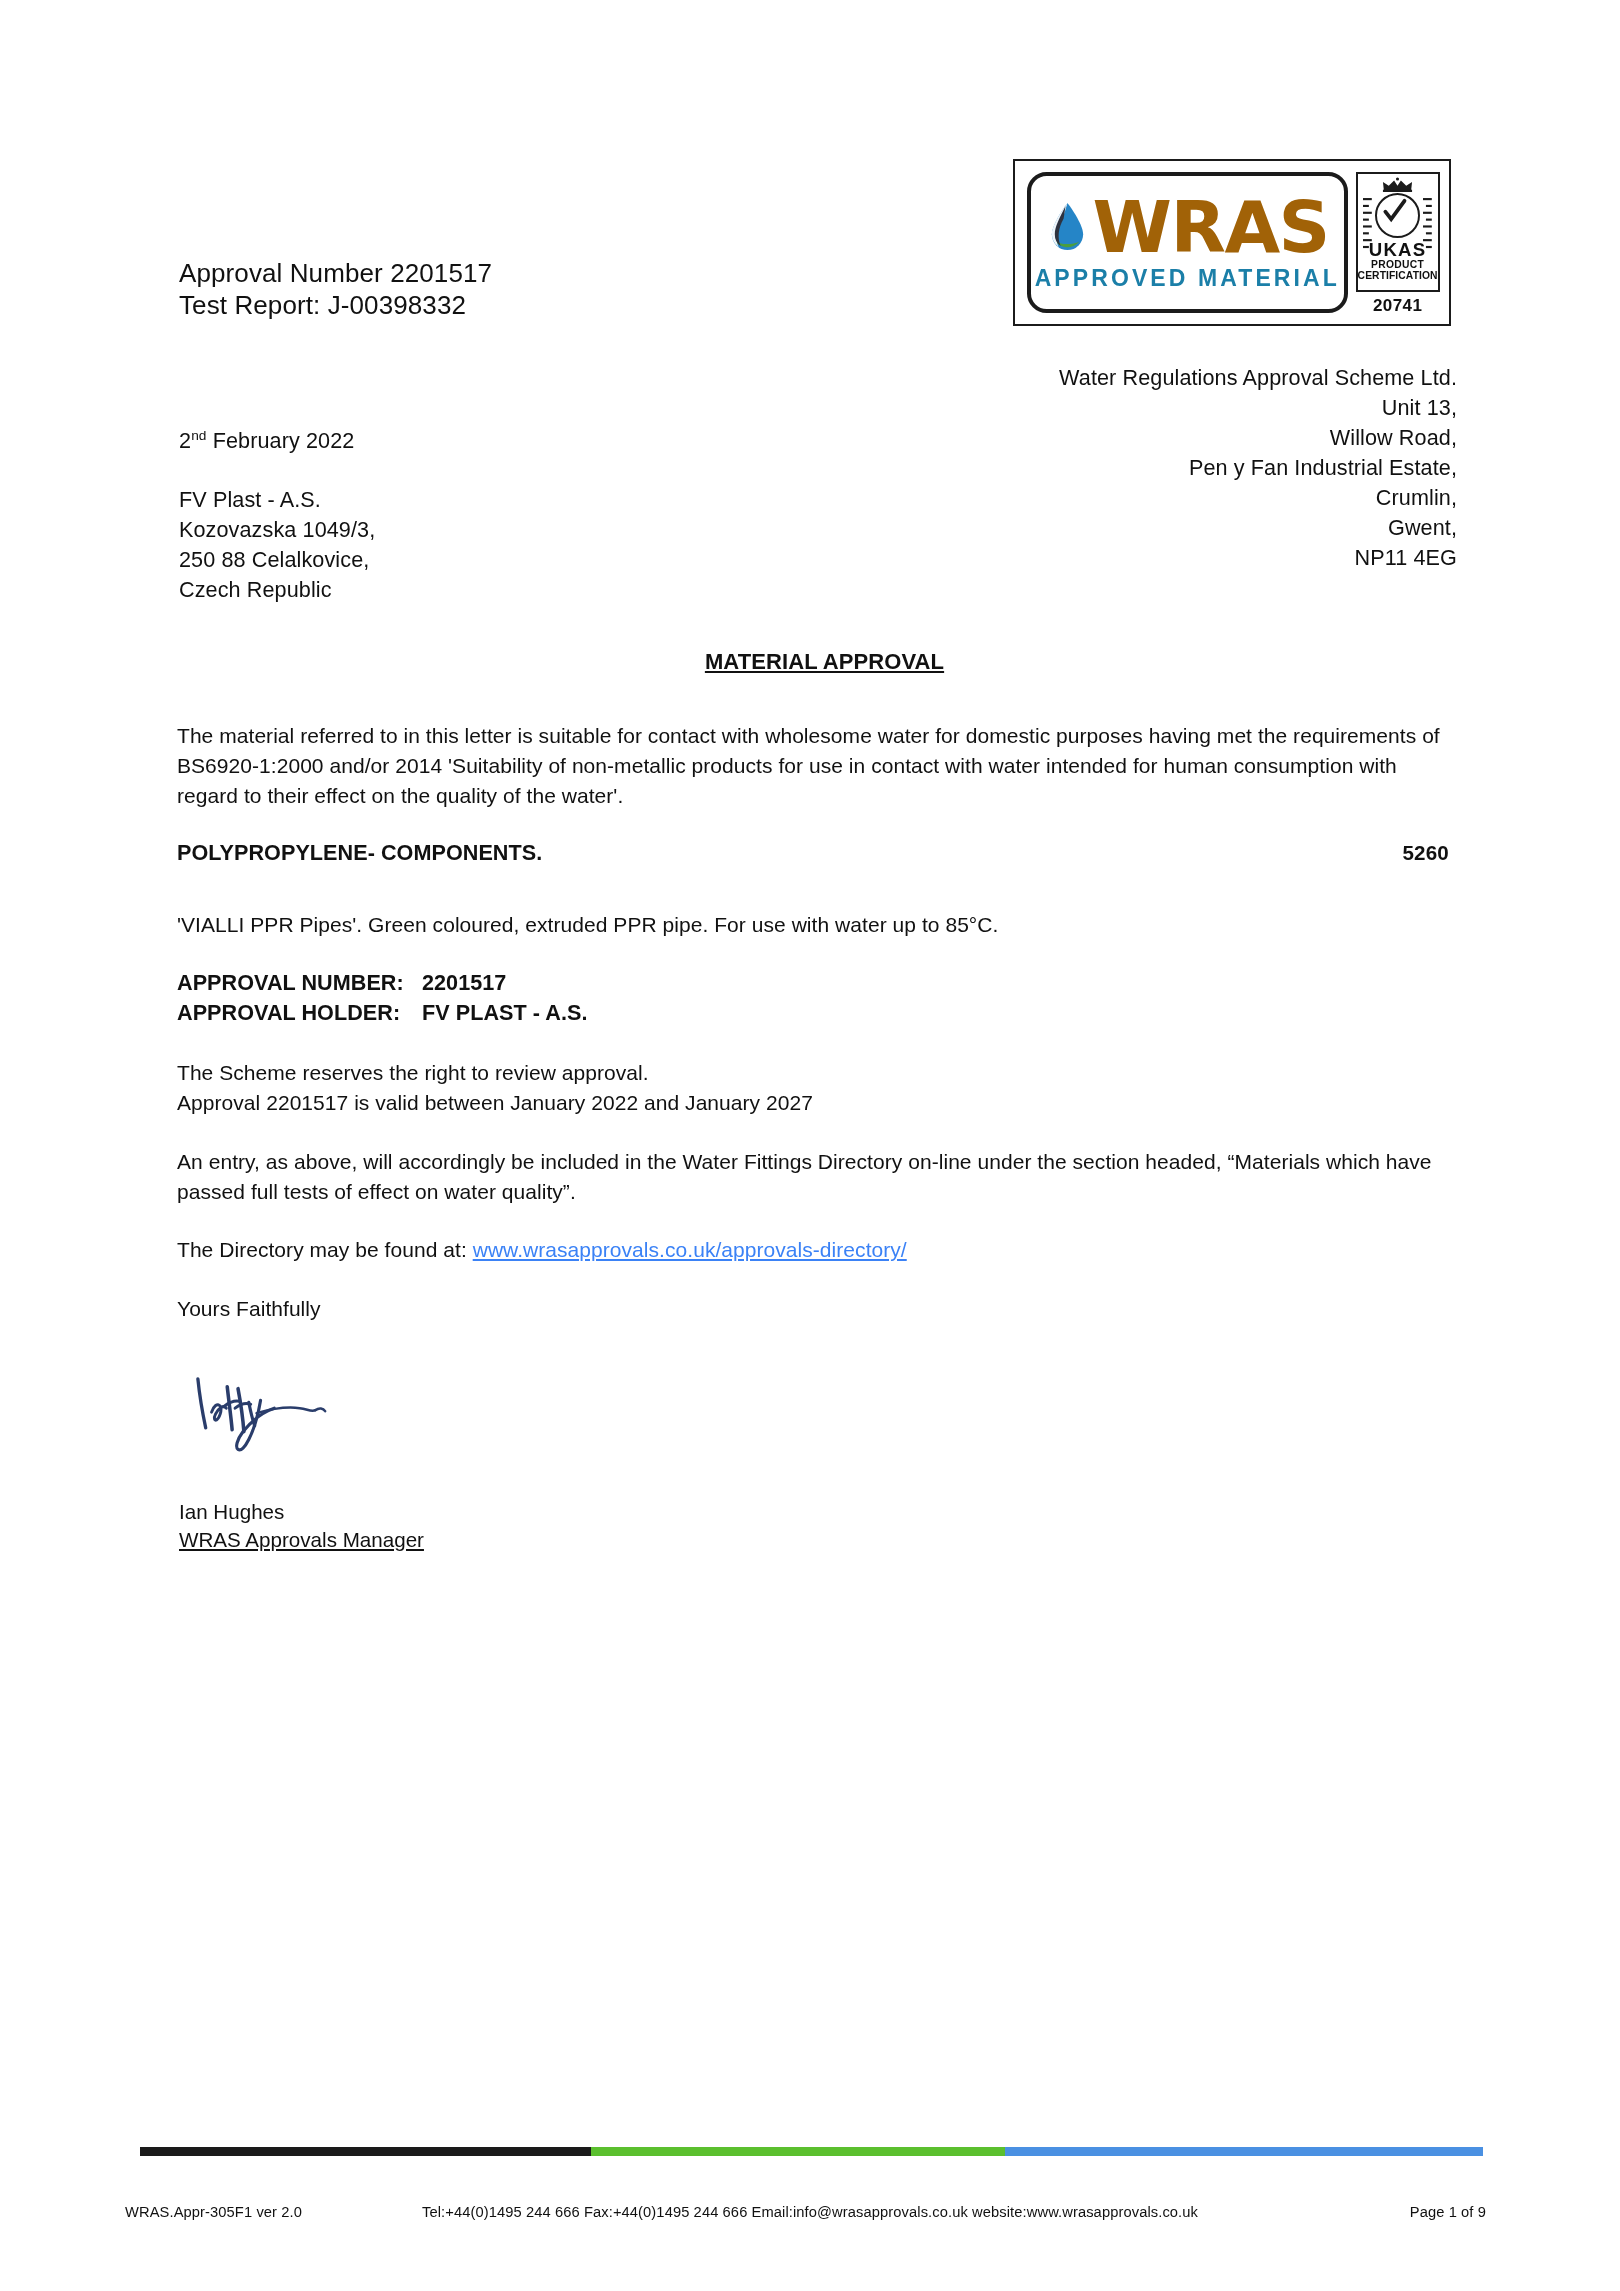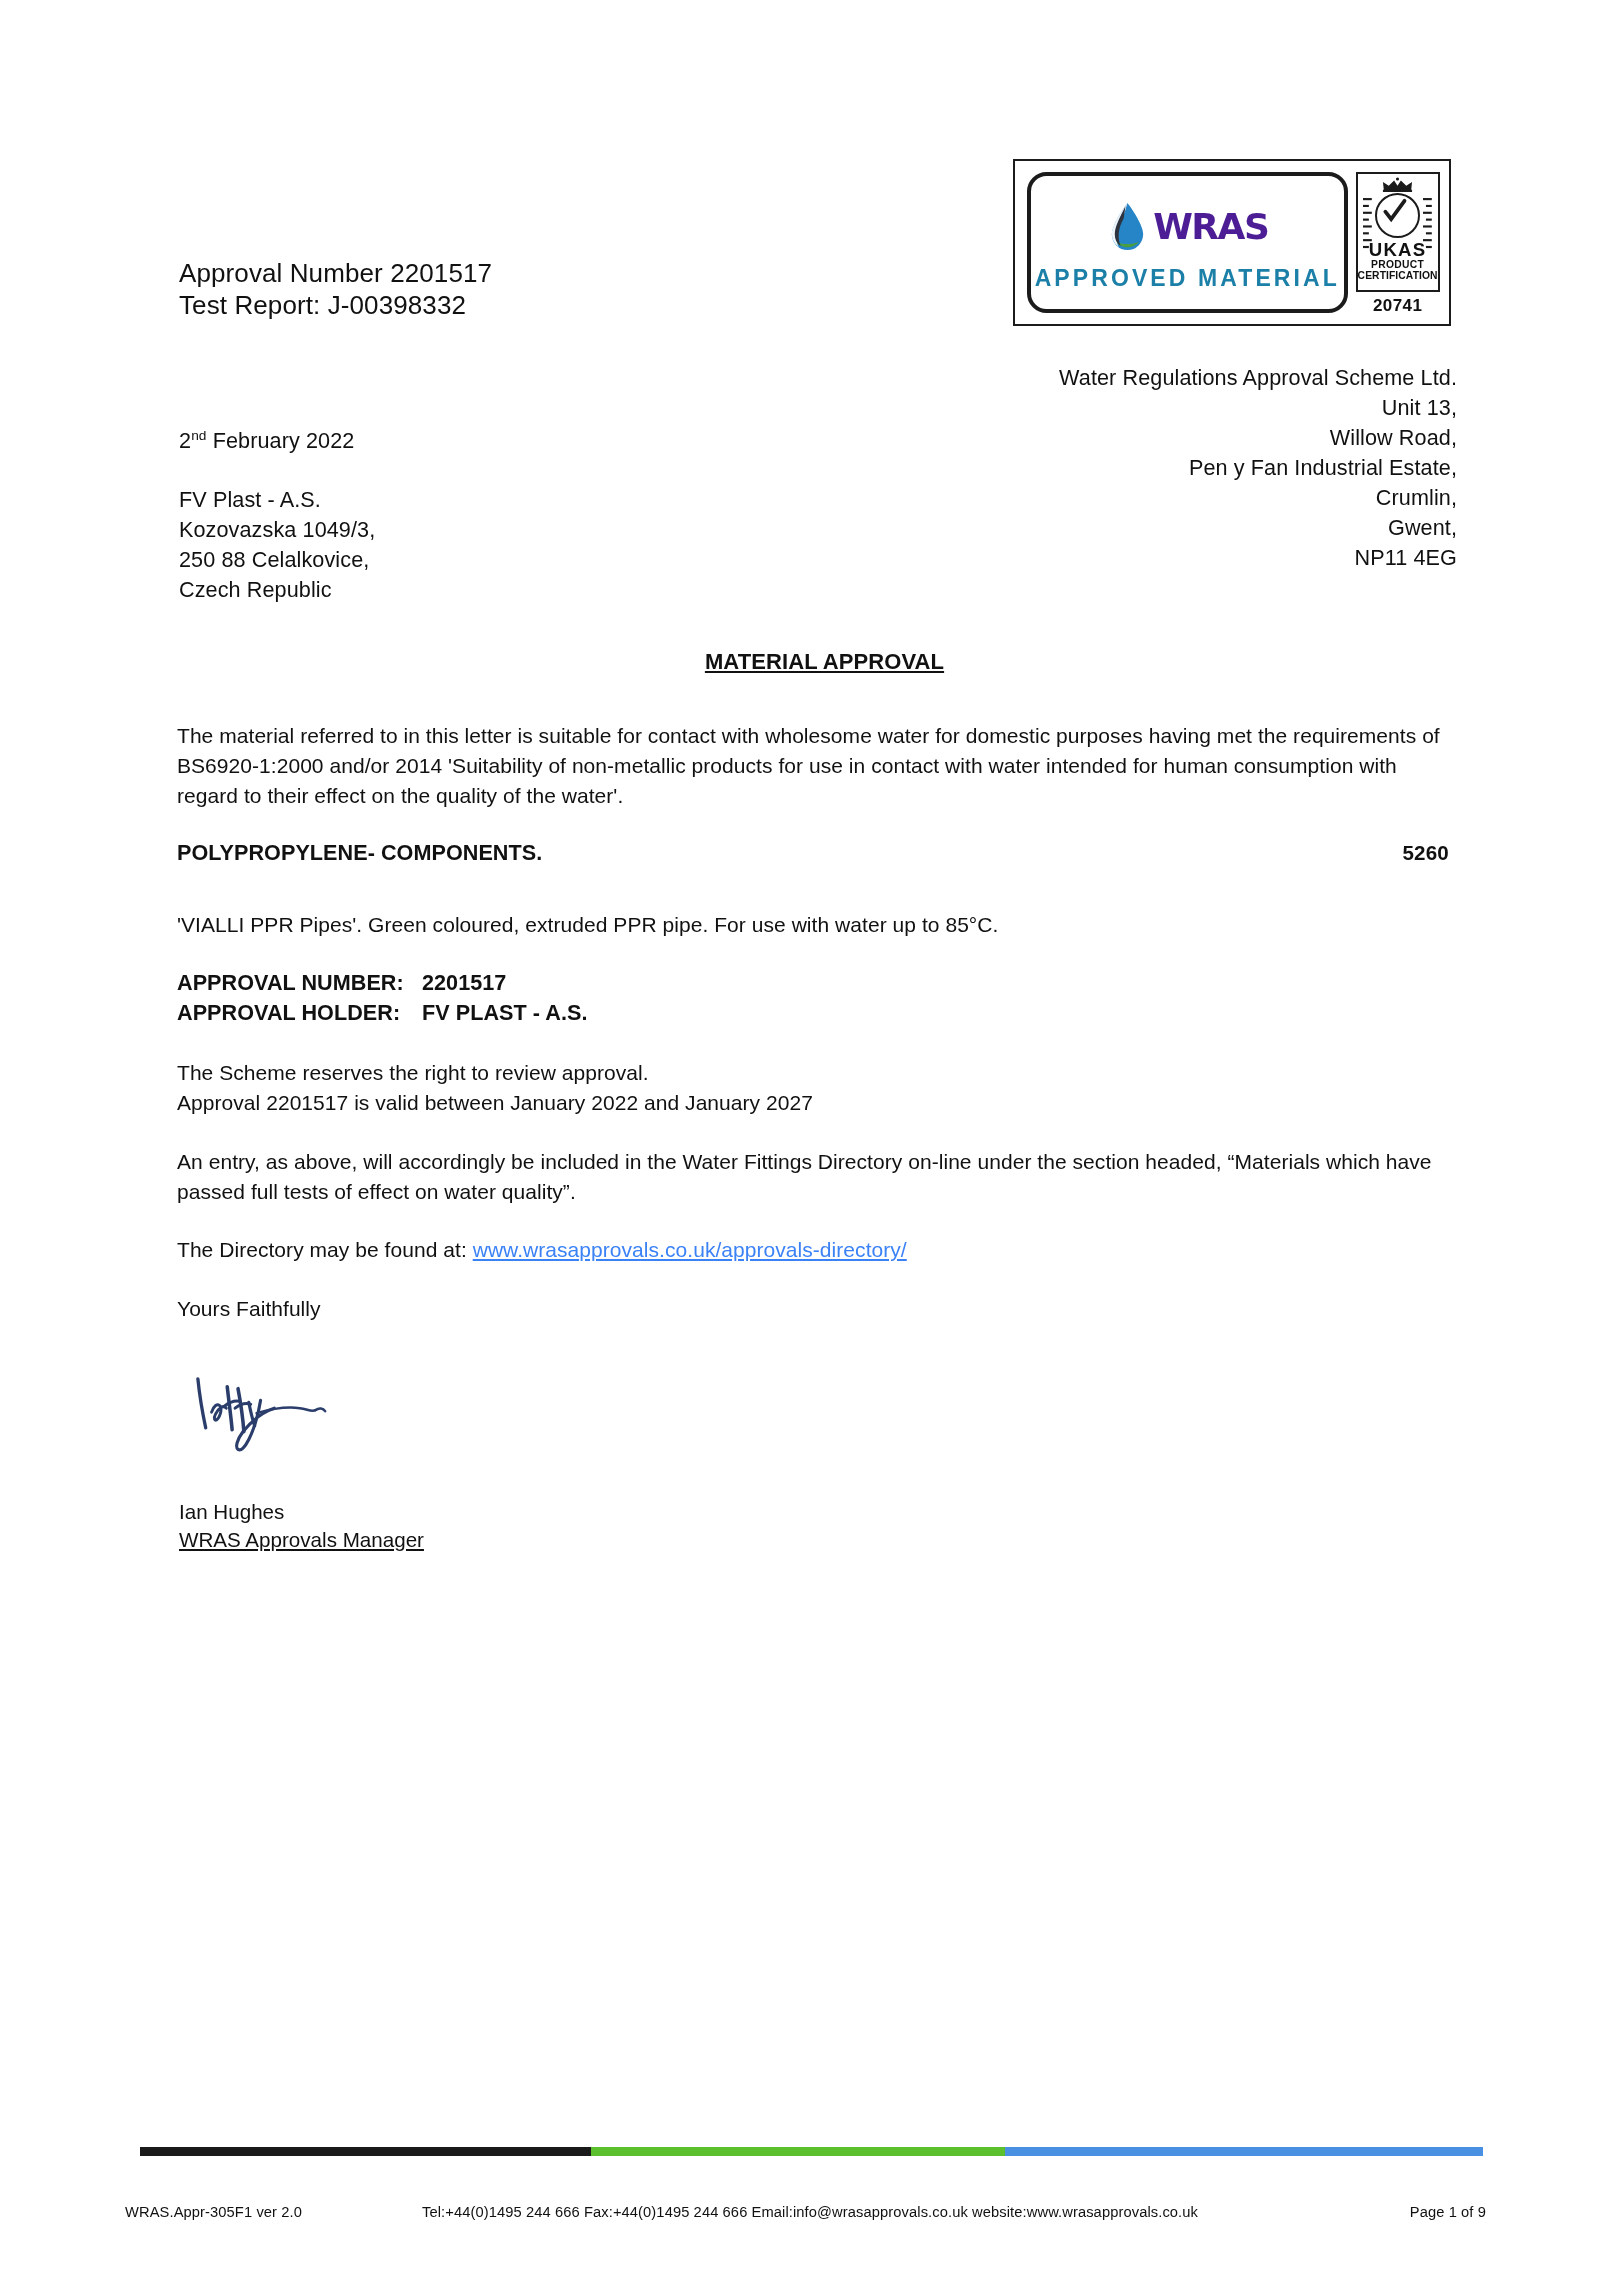--- a/index.html
+++ b/index.html
@@ -60,24 +60,24 @@
     gap: 3.9px;
     height: 61px;
   }
   .drop {
     position: relative;
     width: 43px;
     height: 51px;
     flex: 0 0 43px;
   }
   .wras-word {
-    font-size: 36px;
+    font-size: 72px;
     font-weight: bold;
     letter-spacing: -1.5px;
-    color: #4c1d95;
+    color: #a16207;
     line-height: 1;
     font-family: "DejaVu Sans", sans-serif;
   }
   .approved-material {
     font-size: 23px;
     font-weight: bold;
     letter-spacing: 3.1px;
     color: #1b7fa8;
     margin-top: 7.8px;
     font-family: "Liberation Sans", sans-serif;

